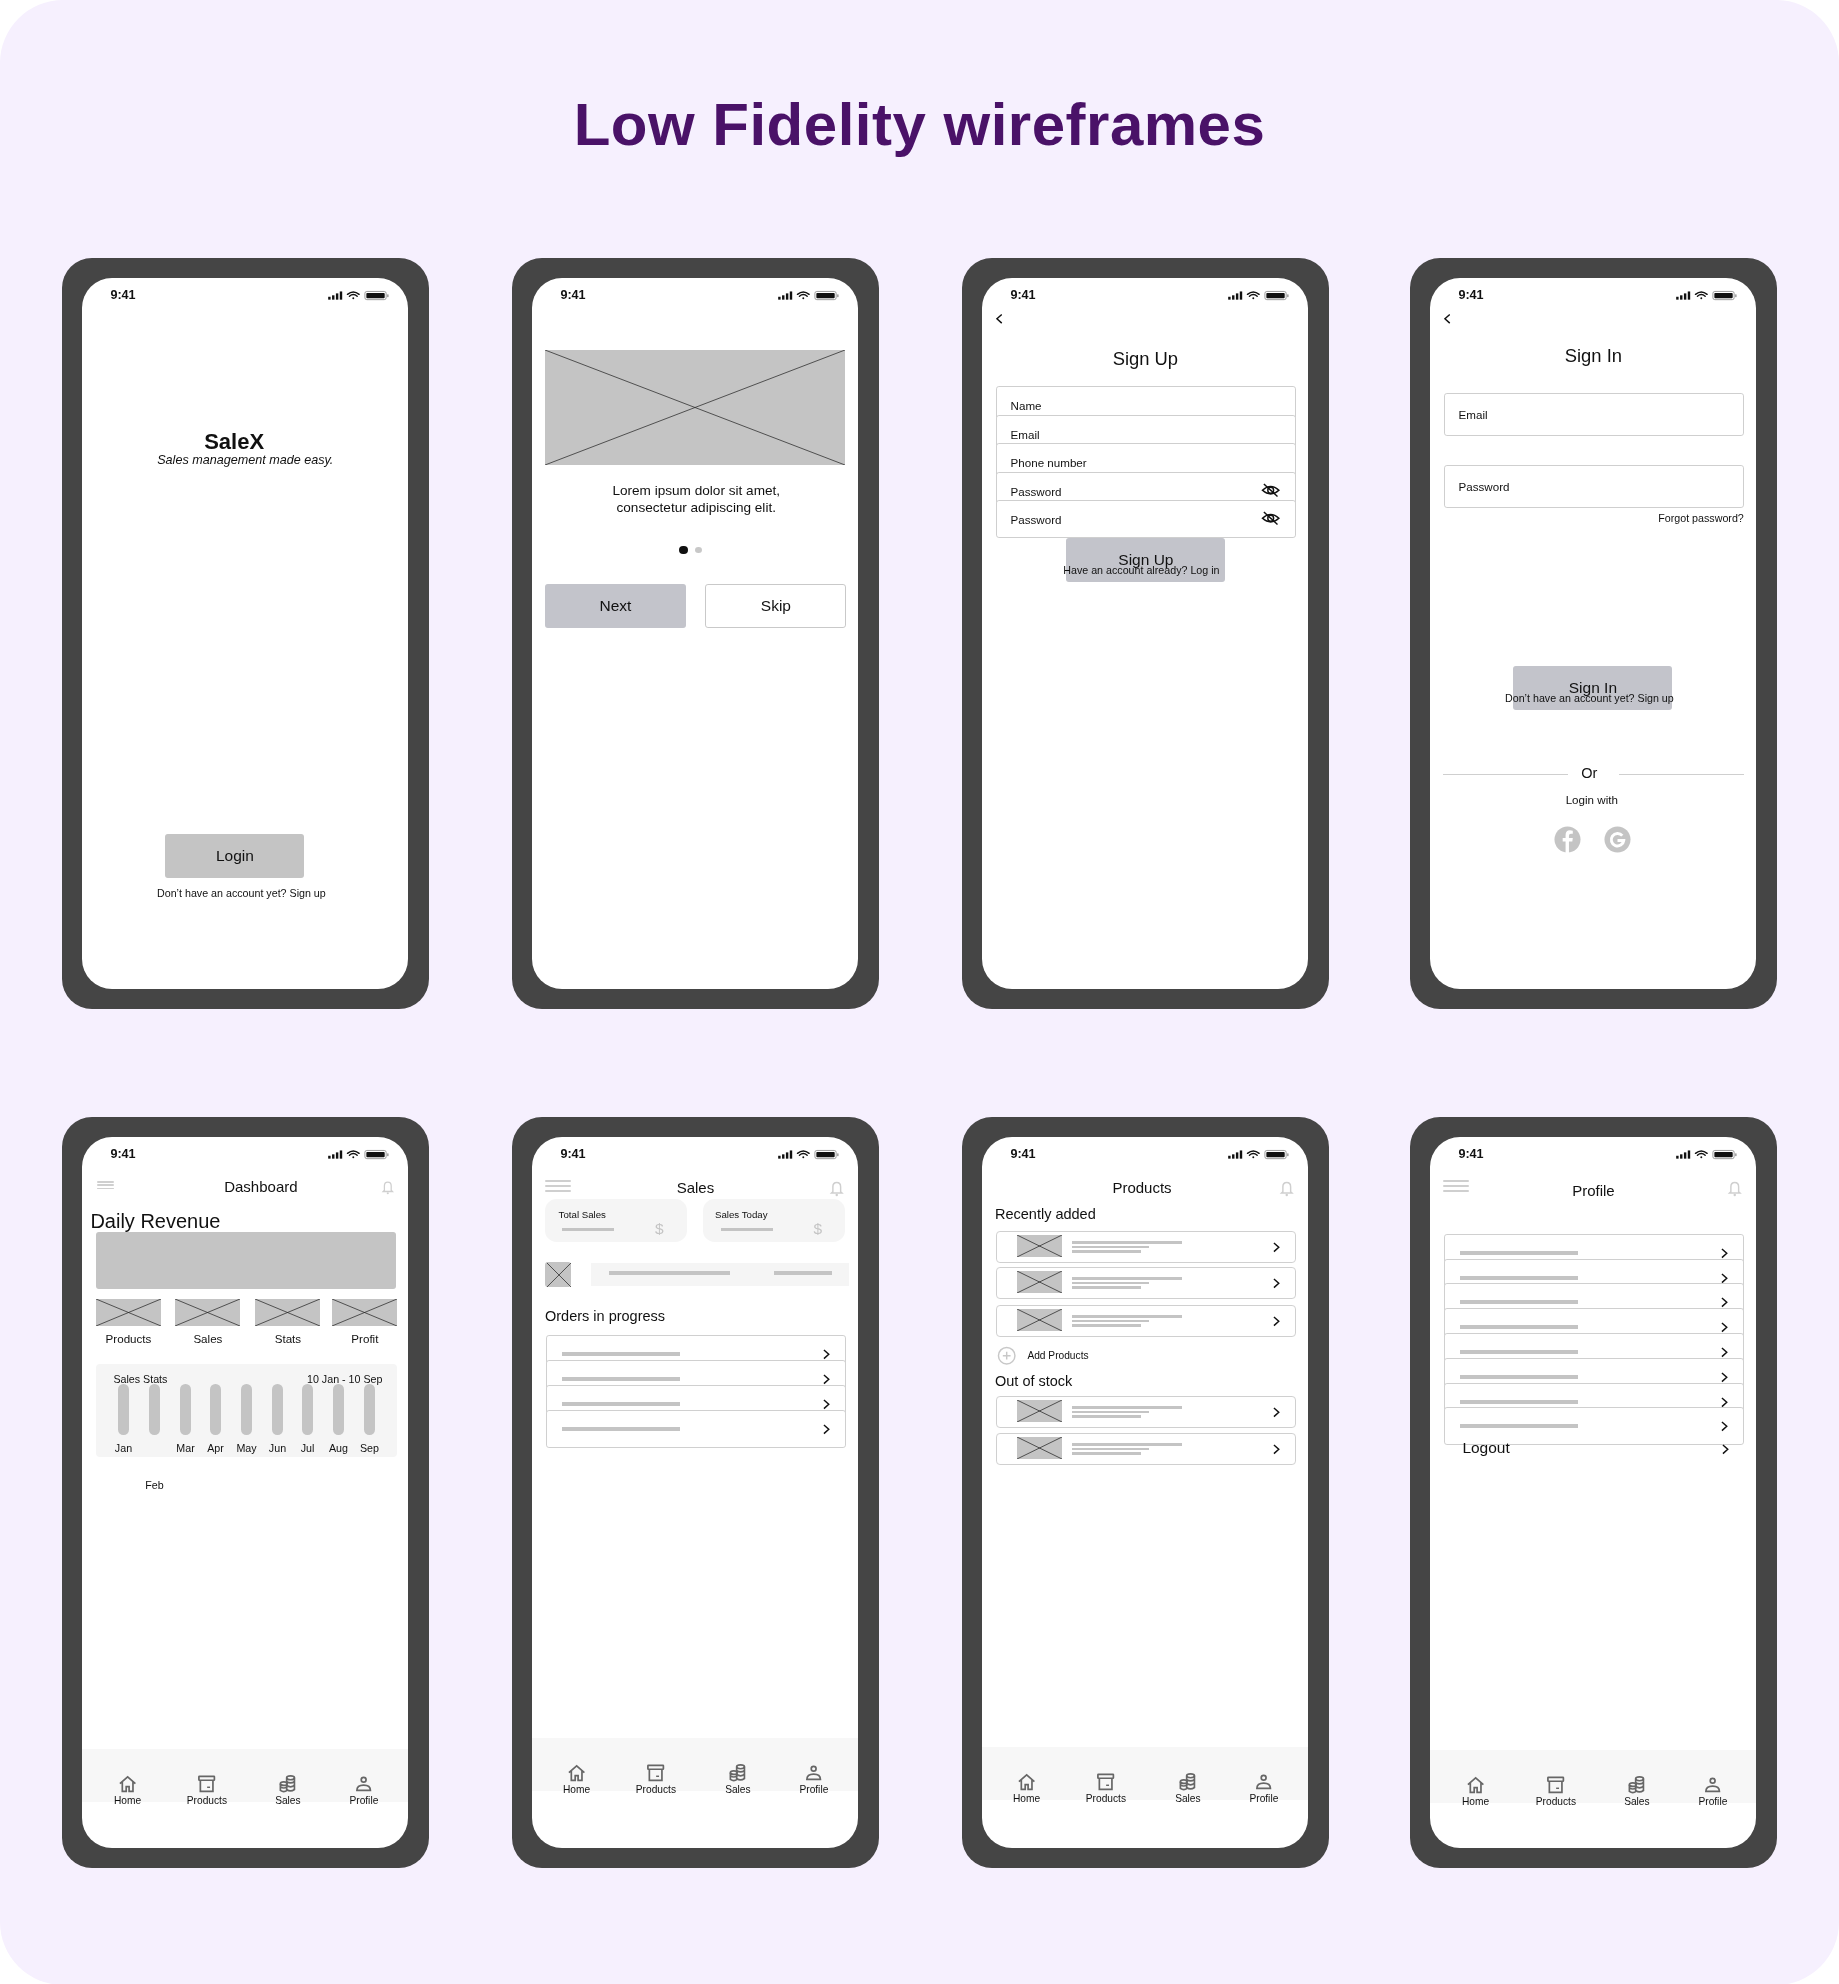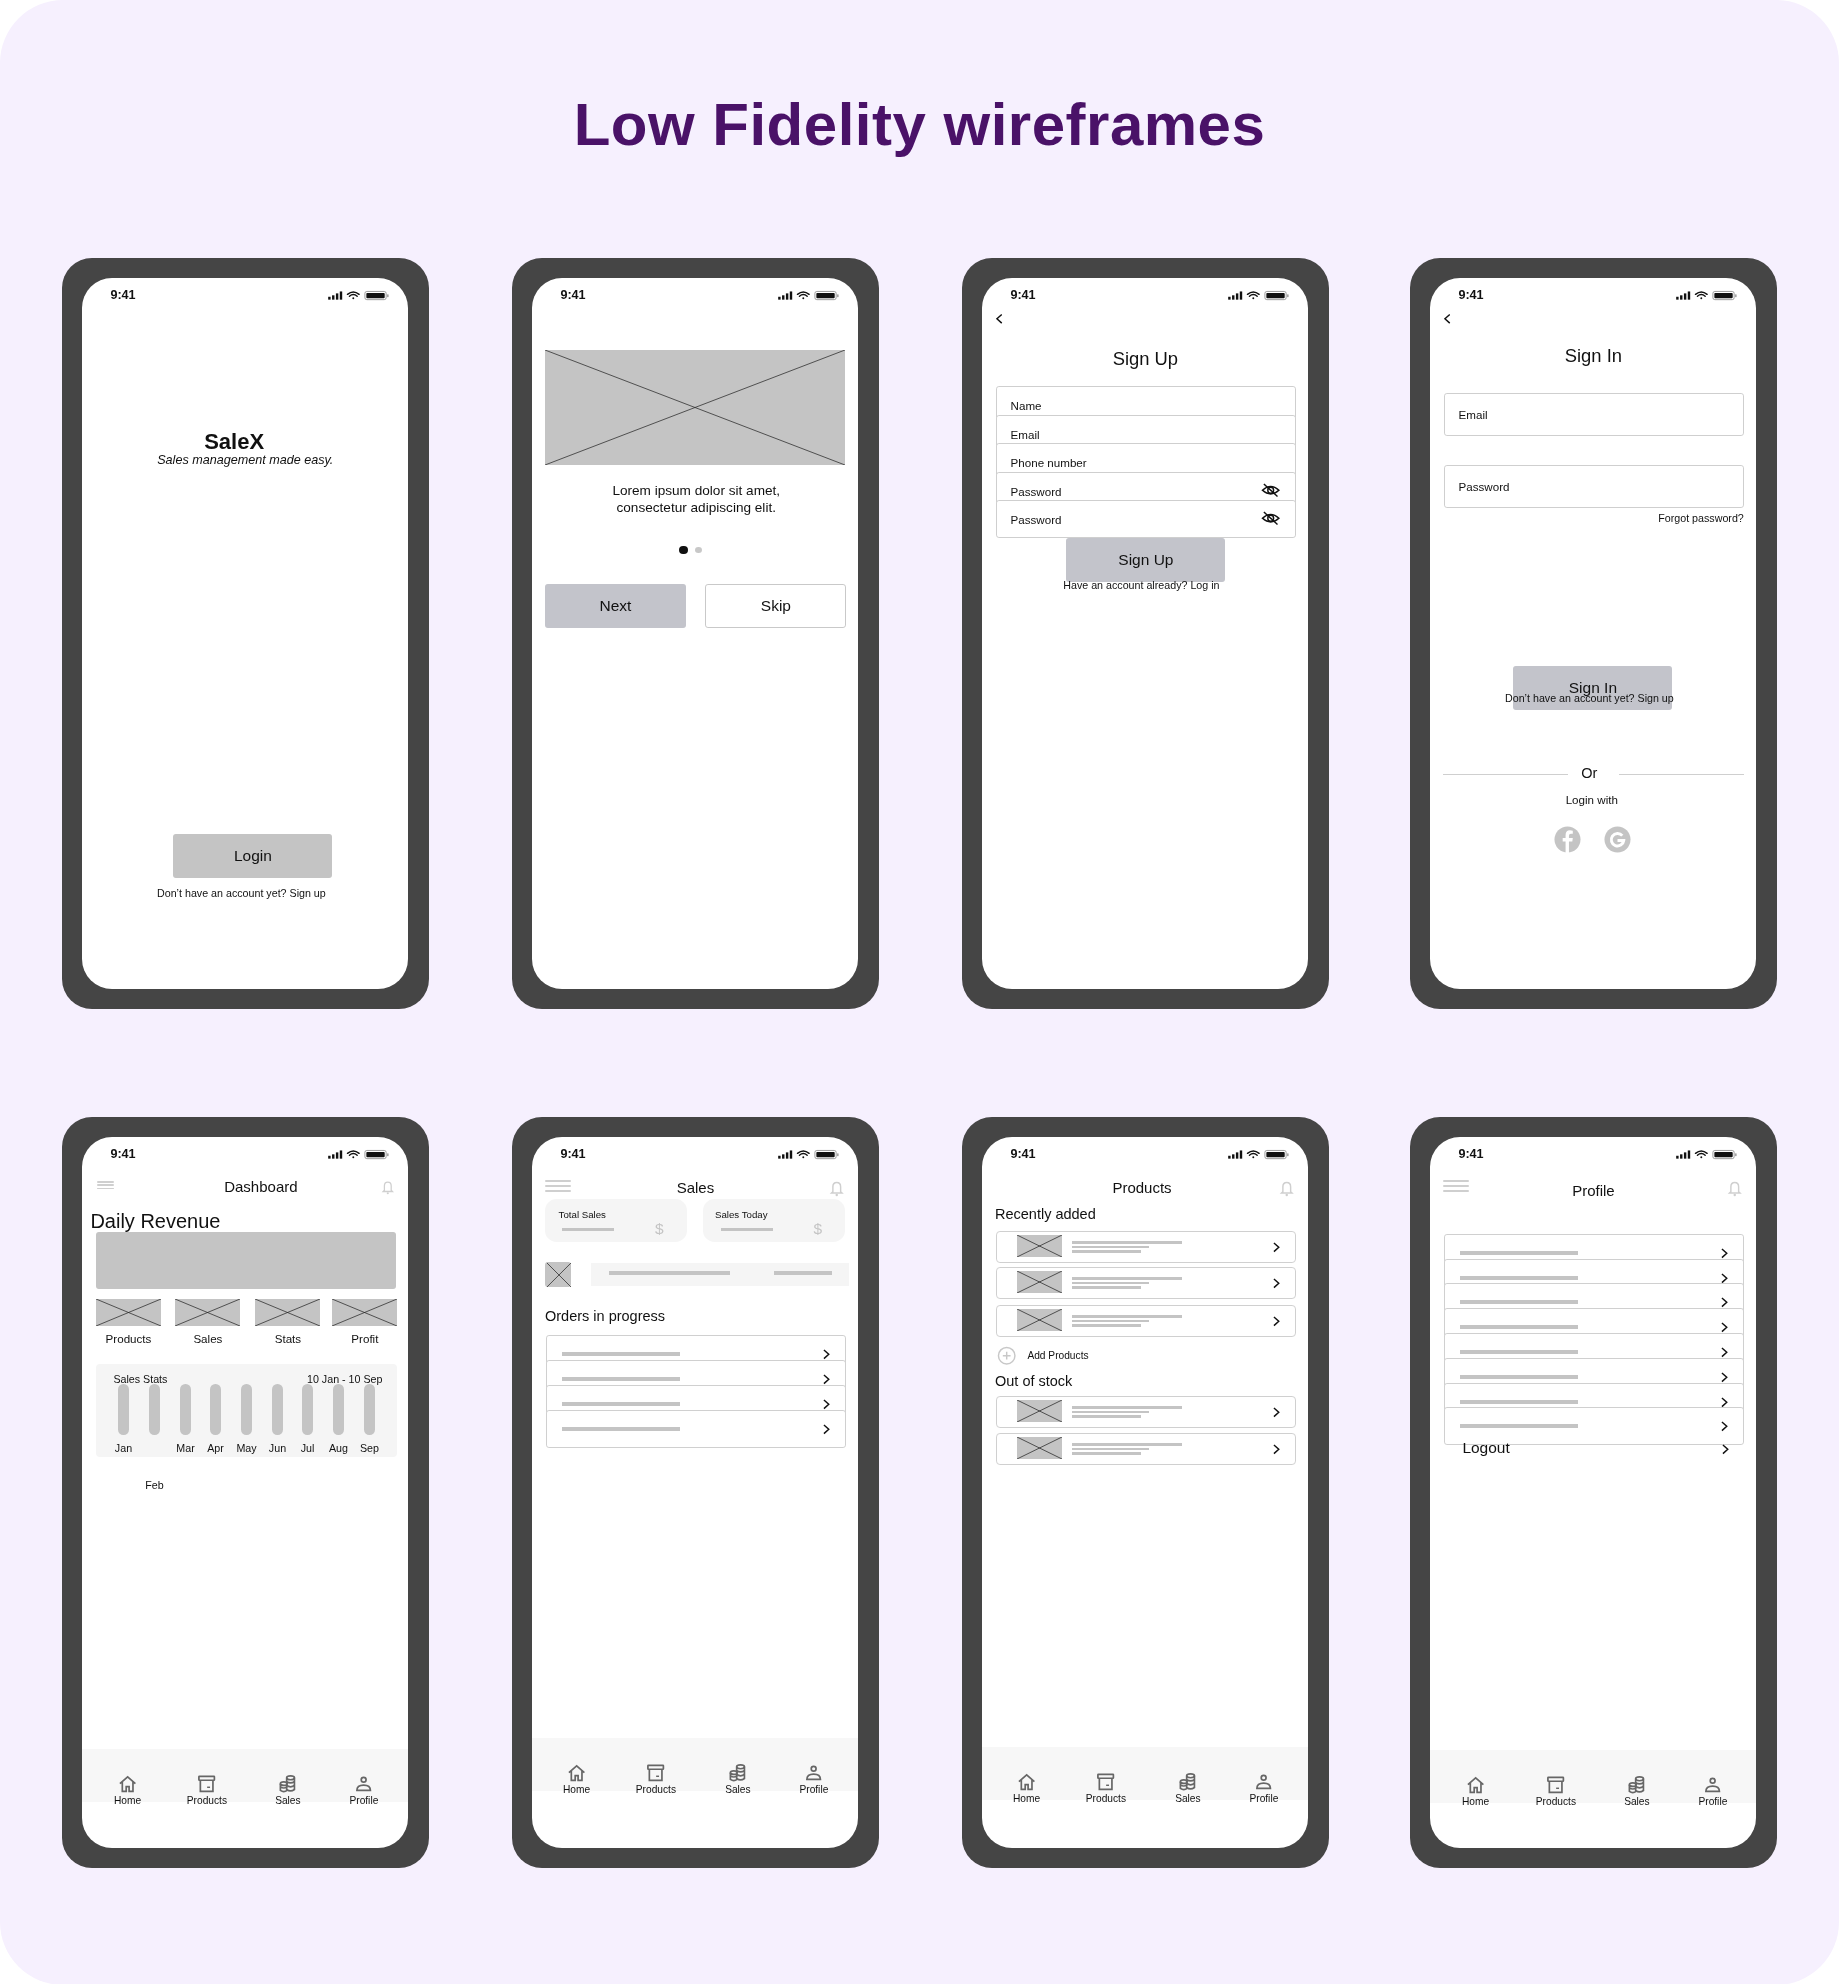--- a/index.html
+++ b/index.html
@@ -60,21 +60,21 @@
           <circle cx="52" cy="17" r="2" fill="#111" stroke="none"></circle>
         </g>
       <g>
           <rect x="76" y="3" width="44" height="17" rx="4" fill="none" stroke="#999" stroke-width="2"></rect>
           <rect x="79" y="6" width="38" height="11" rx="2" fill="#111"></rect>
           <rect x="122" y="9" width="3" height="6" rx="1" fill="#999"></rect>
         </g>
     </svg>
     <div class="abs center-x" style="top:151px;font-size:22px;font-weight:bold;padding-left:0;margin-left:-14.5px;">SaleX</div>
     <div class="abs center-x" style="top:175px;font-size:12.6px;margin-left:7.8px;font-style:italic;">Sales management made easy.</div>
-    <div class="btn-grey" style="left:91px;top:556px;width:159px;height:44px;">Login</div>
+    <div class="btn-grey" style="left:83px;top:556px;width:139px;height:44px;">Login</div>
     <div class="small-text center-x" style="top:580px;margin-top:29px;font-size:10.7px;">Don’t have an account yet? Sign up</div>
   </div>
 </div>
 
 <div class="phone" style="left:512px;top:258px;">
   <div class="screen">
     <div class="status-time">9:41</div>
     <svg class="status-icons" viewBox="0 0 140 24">
       <g>
           <rect x="0" y="14" width="5" height="6" fill="#111"></rect>
@@ -154,21 +154,21 @@
     </div>
     <div class="input" style="top:222px;">
         <span>Password</span>
       <svg class="eye" viewBox="0 0 40 34">
           <path d="M3 17 Q20 2 37 17 Q20 32 3 17Z" fill="none" stroke="#111" stroke-width="3"></path>
           <circle cx="20" cy="17" r="6" fill="none" stroke="#111" stroke-width="3"></circle>
           <line x1="6" y1="4" x2="34" y2="30" stroke="#111" stroke-width="3"></line>
         </svg>
     </div>
     <div class="btn-grey blueish" style="left:84px;top:260px;width:159px;height:44px;">Sign Up</div>
-    <div class="small-text center-x" style="top:286px;margin-top:15px;">Have an account already? Log in</div>
+    <div class="small-text center-x" style="top:286px;margin-top:0;">Have an account already? Log in</div>
   </div>
 </div>
 
 <div class="phone" style="left:1410px;top:258px;">
   <div class="screen">
     <div class="status-time">9:41</div>
     <svg class="status-icons" viewBox="0 0 140 24">
       <g>
           <rect x="0" y="14" width="5" height="6" fill="#111"></rect>
           <rect x="8" y="11" width="5" height="9" fill="#111"></rect>

